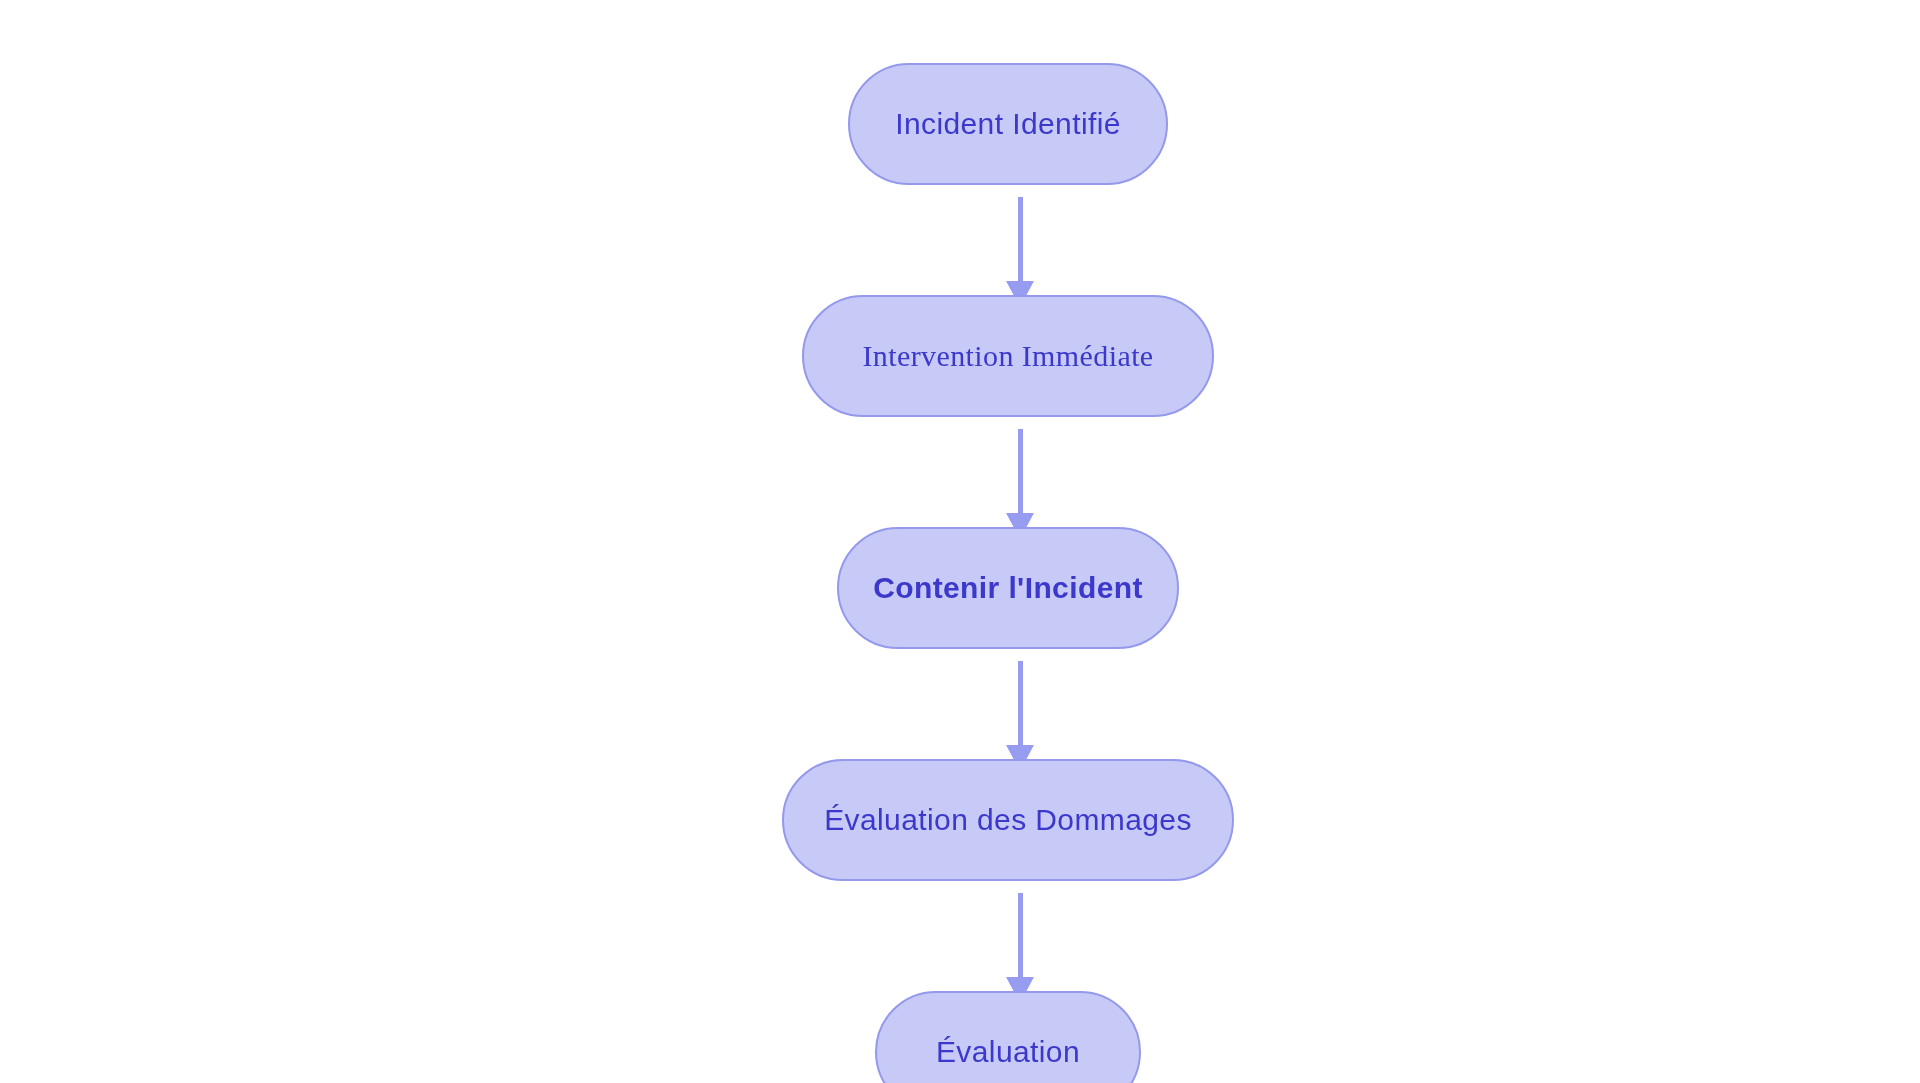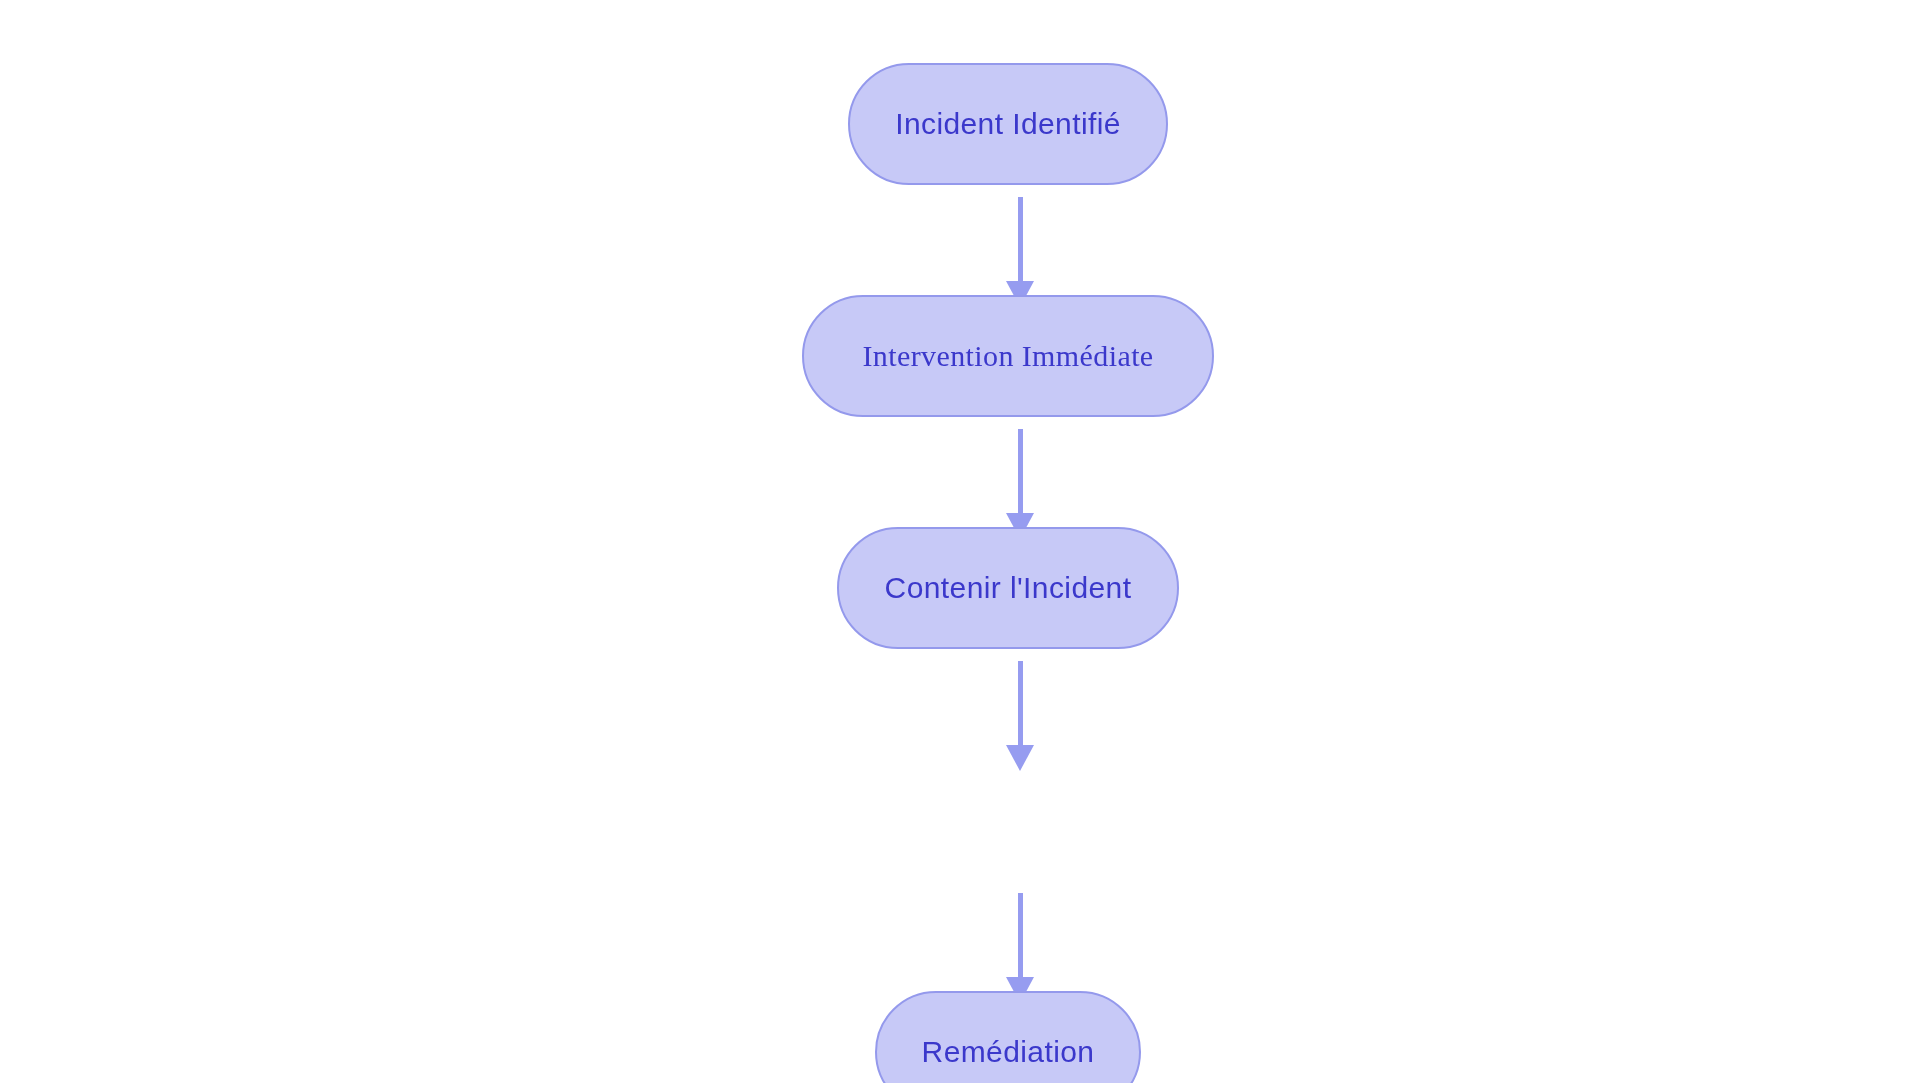--- a/index.html
+++ b/index.html
@@ -25,21 +25,21 @@
     display: flex;
     align-items: center;
     justify-content: center;
     color: var(--node-text, #3b38cb);
     font-size: 30px;
     letter-spacing: 0.4px;
     white-space: nowrap;
   }
   .node-0 { left: 800px; top: 15px;  width: 320px; }
   .node-1 { left: 754px; top: 247px; width: 412px; font-family: Liberation Serif, serif; }
-  .node-2 { left: 789px; top: 479px; width: 342px; }
+  .node-2 { left: 789px; top: 479px; width: 342px; font-weight: bold; }
   .node-3 { left: 734px; top: 711px; width: 452px; }
   .node-4 { left: 827px; top: 943px; width: 266px; }
 
   .arrow {
     position: absolute;
     left: 946px;
     width: 28px;
     height: 110px;
   }
   .arrow-0 { top: 137px; }
@@ -90,23 +90,26 @@
 
   <div class="node node-2">
     <span class="node-label">Contenir l'Incident</span>
   </div>
 
   <div class="arrow arrow-2">
     <div class="arrow-line"></div>
     <div class="arrow-head"></div>
   </div>
 
+  <div class="node node-3">
+    <span class="node-label">Évaluation des Dommages</span>
+  </div>
 
   <div class="arrow arrow-3">
     <div class="arrow-line"></div>
     <div class="arrow-head"></div>
   </div>
 
   <div class="node node-4">
-    <span class="node-label">Remédiation</span>
+    <span class="node-label">Évaluation</span>
   </div>
 
 </div>
 
 </body></html>

